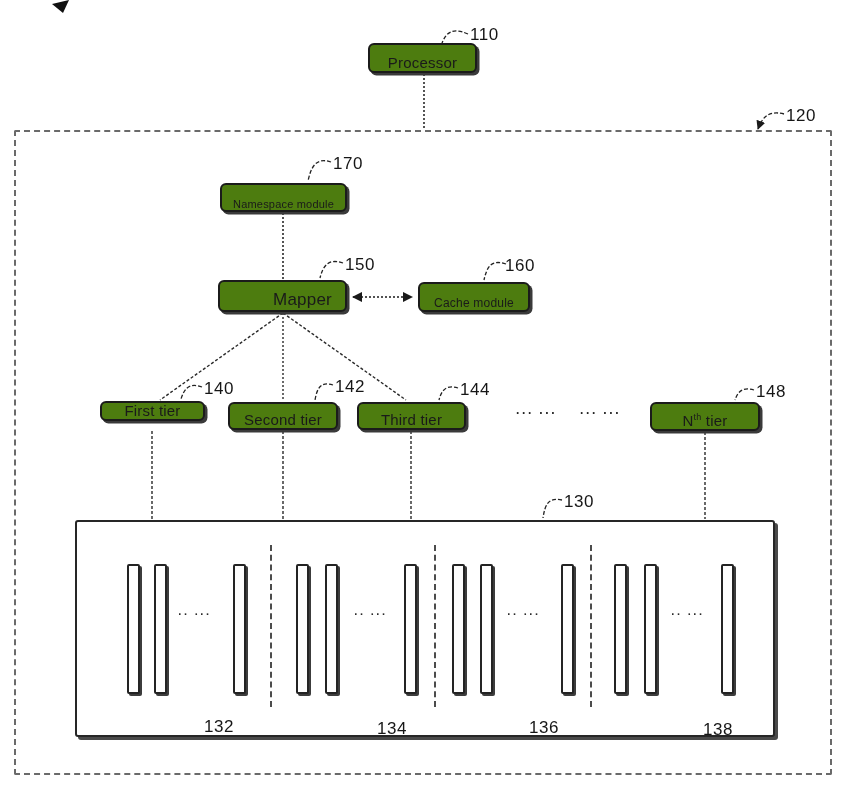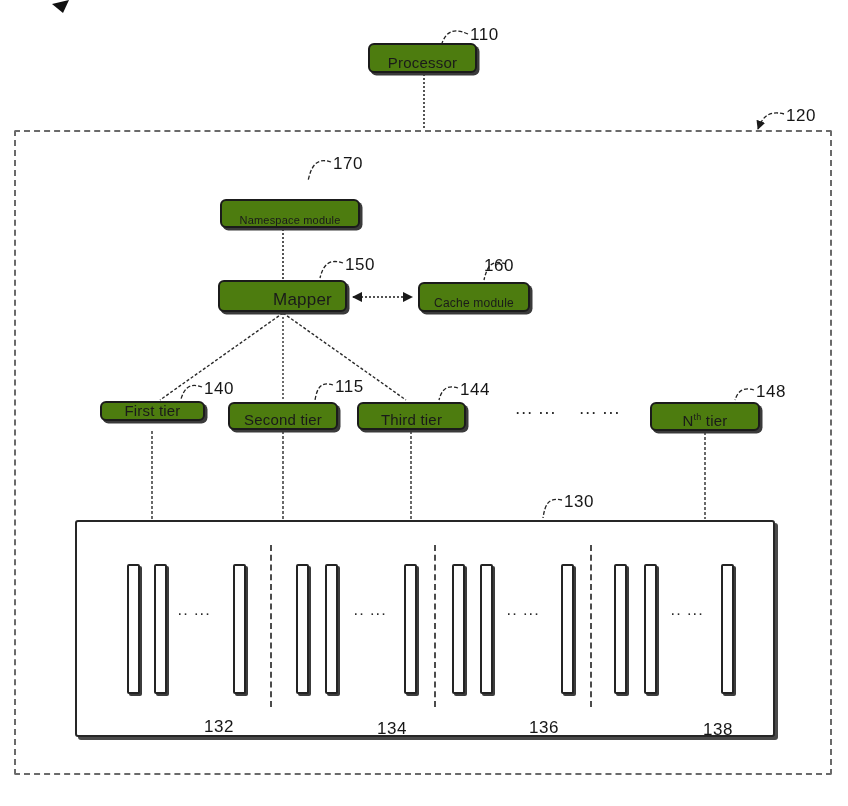--- a/index.html
+++ b/index.html
@@ -67,21 +67,21 @@
     <path d="M376,728 C366,726 358,715 353,705" fill="none" stroke="#222" stroke-width="1.3" marker-end="url(#tri)"></path>
     <path d="M528,727 C518,725 510,714 505,704" fill="none" stroke="#222" stroke-width="1.3" marker-end="url(#tri)"></path>
     <path d="M702,729 C692,727 684,716 679,706" fill="none" stroke="#222" stroke-width="1.3" marker-end="url(#tri)"></path>
   </svg>
 
   <div class="outer"></div>
 
   <div class="box f15" style="left:368px;top:43px;width:109px;height:30px;">
     <span class="lbl">Processor</span>
   </div>
-  <div class="box f11" style="left:220px;top:199px;width:140px;height:29px;">
+  <div class="box f11" style="left:220px;top:183px;width:127px;height:29px;">
     <span class="lbl">Namespace module</span>
   </div>
   <div class="box f17" style="left:218px;top:280px;width:129px;height:32px;">
     <span class="lbl">Mapper</span>
   </div>
   <div class="box f12" style="left:418px;top:282px;width:112px;height:30px;">
     <span class="lbl">Cache module</span>
   </div>
   <div class="box f15" style="left:100px;top:401px;width:105px;height:20px;">
     <span class="lbl">First tier</span>
@@ -122,23 +122,23 @@
     <div class="bar" style="left:537px;"></div>
     <div class="bar" style="left:567px;"></div>
     <span class="gdots" style="left:588px;">·· ···</span>
     <div class="bar" style="left:644px;"></div>
   </div>
 
   <span class="ref" style="left:470px;top:25px;">110</span>
   <span class="ref" style="left:786px;top:106px;">120</span>
   <span class="ref" style="left:333px;top:154px;">170</span>
   <span class="ref" style="left:345px;top:255px;">150</span>
-  <span class="ref" style="left:484px;top:256px;">160</span>
+  <span class="ref" style="left:505px;top:256px;">160</span>
   <span class="ref" style="left:204px;top:379px;">140</span>
-  <span class="ref" style="left:335px;top:377px;">115</span>
+  <span class="ref" style="left:335px;top:377px;">142</span>
   <span class="ref" style="left:460px;top:380px;">144</span>
   <span class="ref" style="left:756px;top:382px;">148</span>
   <span class="ref" style="left:564px;top:492px;">130</span>
   <span class="ref" style="left:204px;top:717px;">132</span>
   <span class="ref" style="left:377px;top:719px;">134</span>
   <span class="ref" style="left:529px;top:718px;">136</span>
   <span class="ref" style="left:703px;top:720px;">138</span>
 
 </div>
 

